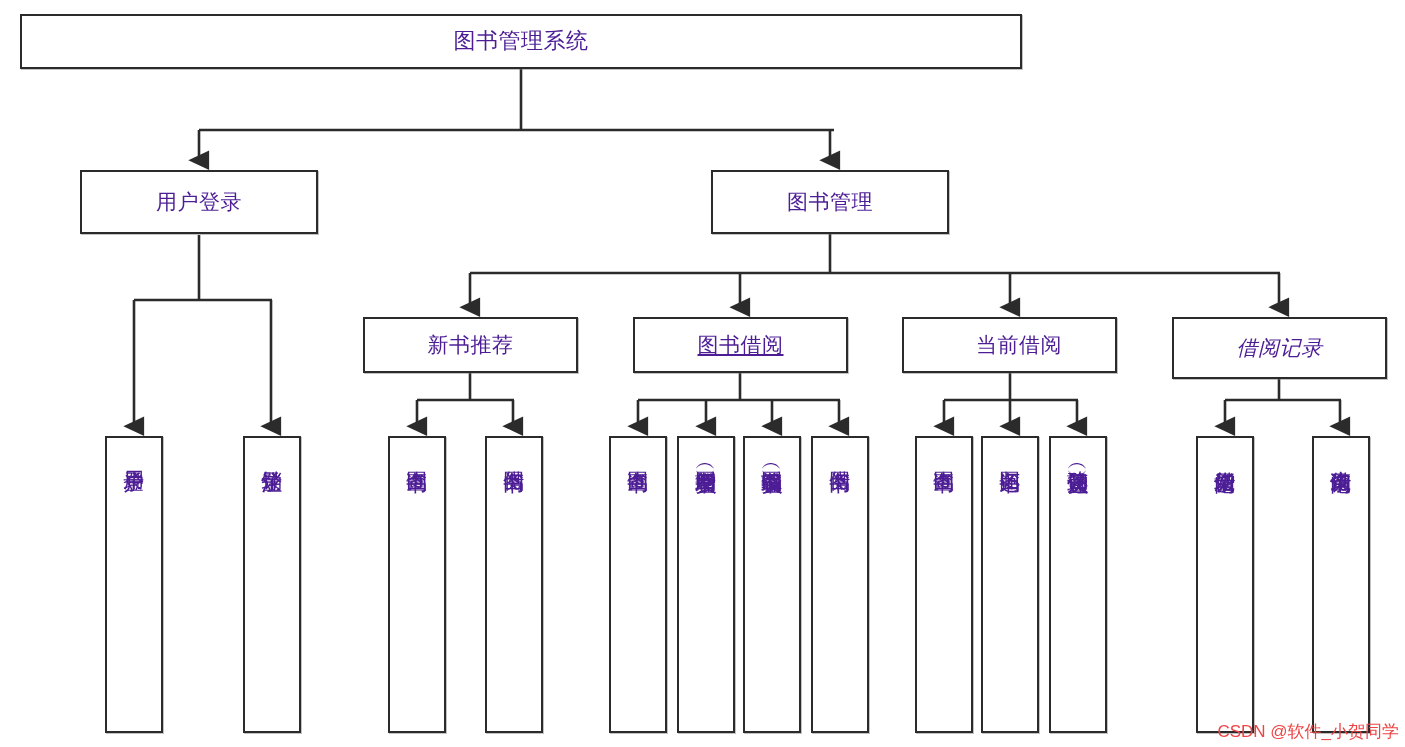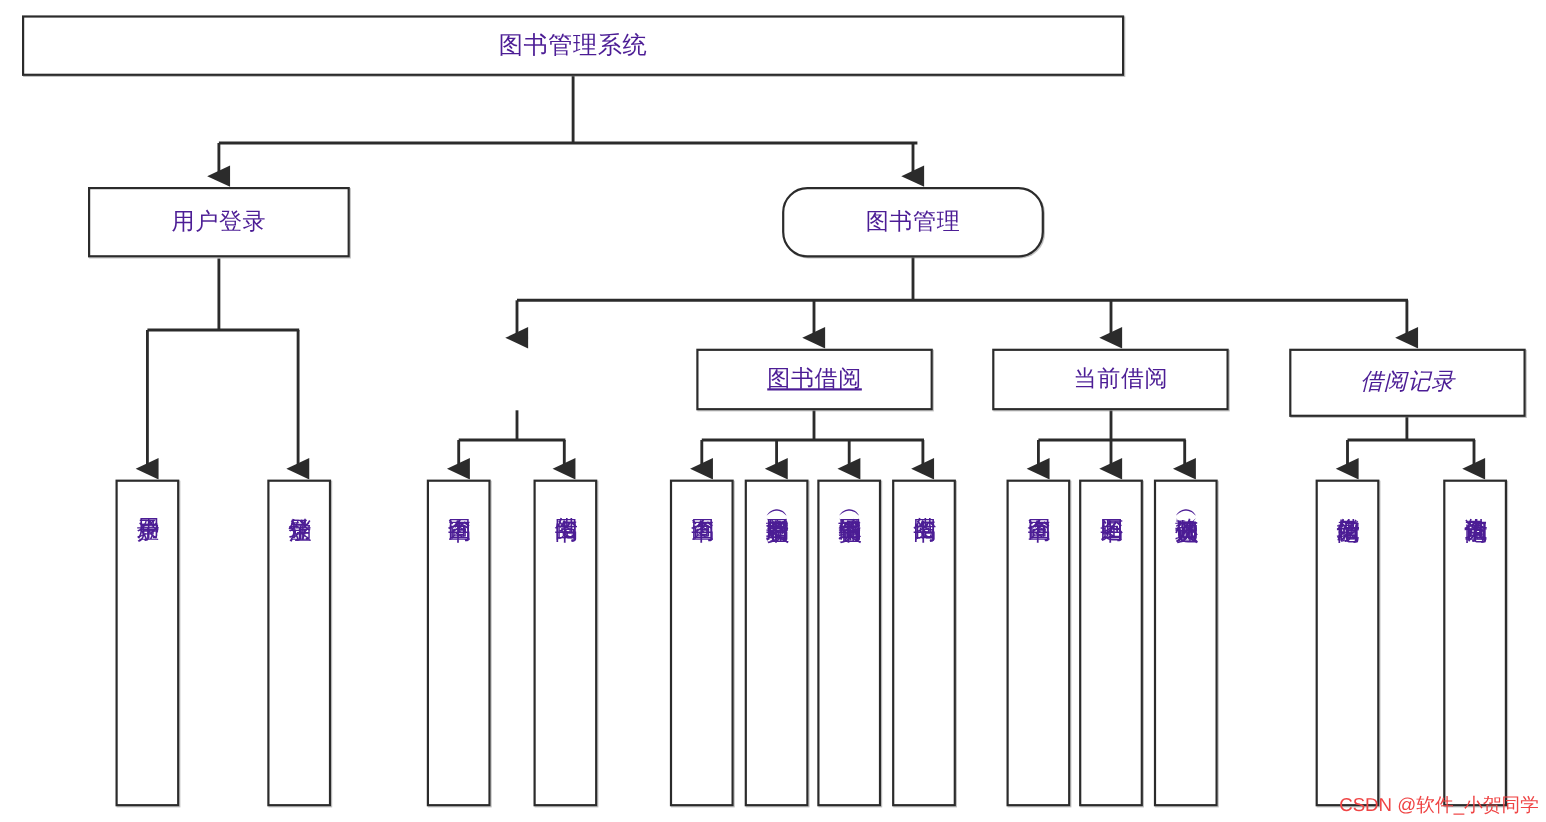--- a/index.html
+++ b/index.html
@@ -130,24 +130,27 @@
   </svg>
 
   <div class="node horiz root" style="left:20px; top:14px; width:1002px; height:55px;">
     <span class="label">图书管理系统</span>
   </div>
 
   <div class="node horiz" style="left:80px; top:170px; width:238px; height:64px;">
     <span class="label">用户登录</span>
   </div>
 
-  <div class="node horiz" style="left:711px; top:170px; width:238px; height:64px;border-radius:23px;">
+  <div class="node horiz" style="left:711px; top:170px; width:238px; height:64px;">
     <span class="label">图书管理</span>
   </div>
 
+  <div class="node horiz" style="left:363px; top:317px; width:215px; height:56px;">
+    <span class="label">新书推荐</span>
+  </div>
 
   <div class="node horiz" style="left:633px; top:317px; width:215px; height:56px;text-decoration:underline;">
     <span class="label">图书借阅</span>
   </div>
 
   <div class="node horiz" style="left:902px; top:317px; width:215px; height:56px;padding-left:19px;">
     <span class="label">当前借阅</span>
   </div>
 
   <div class="node horiz" style="left:1172px; top:317px; width:215px; height:62px;font-style:italic;">

